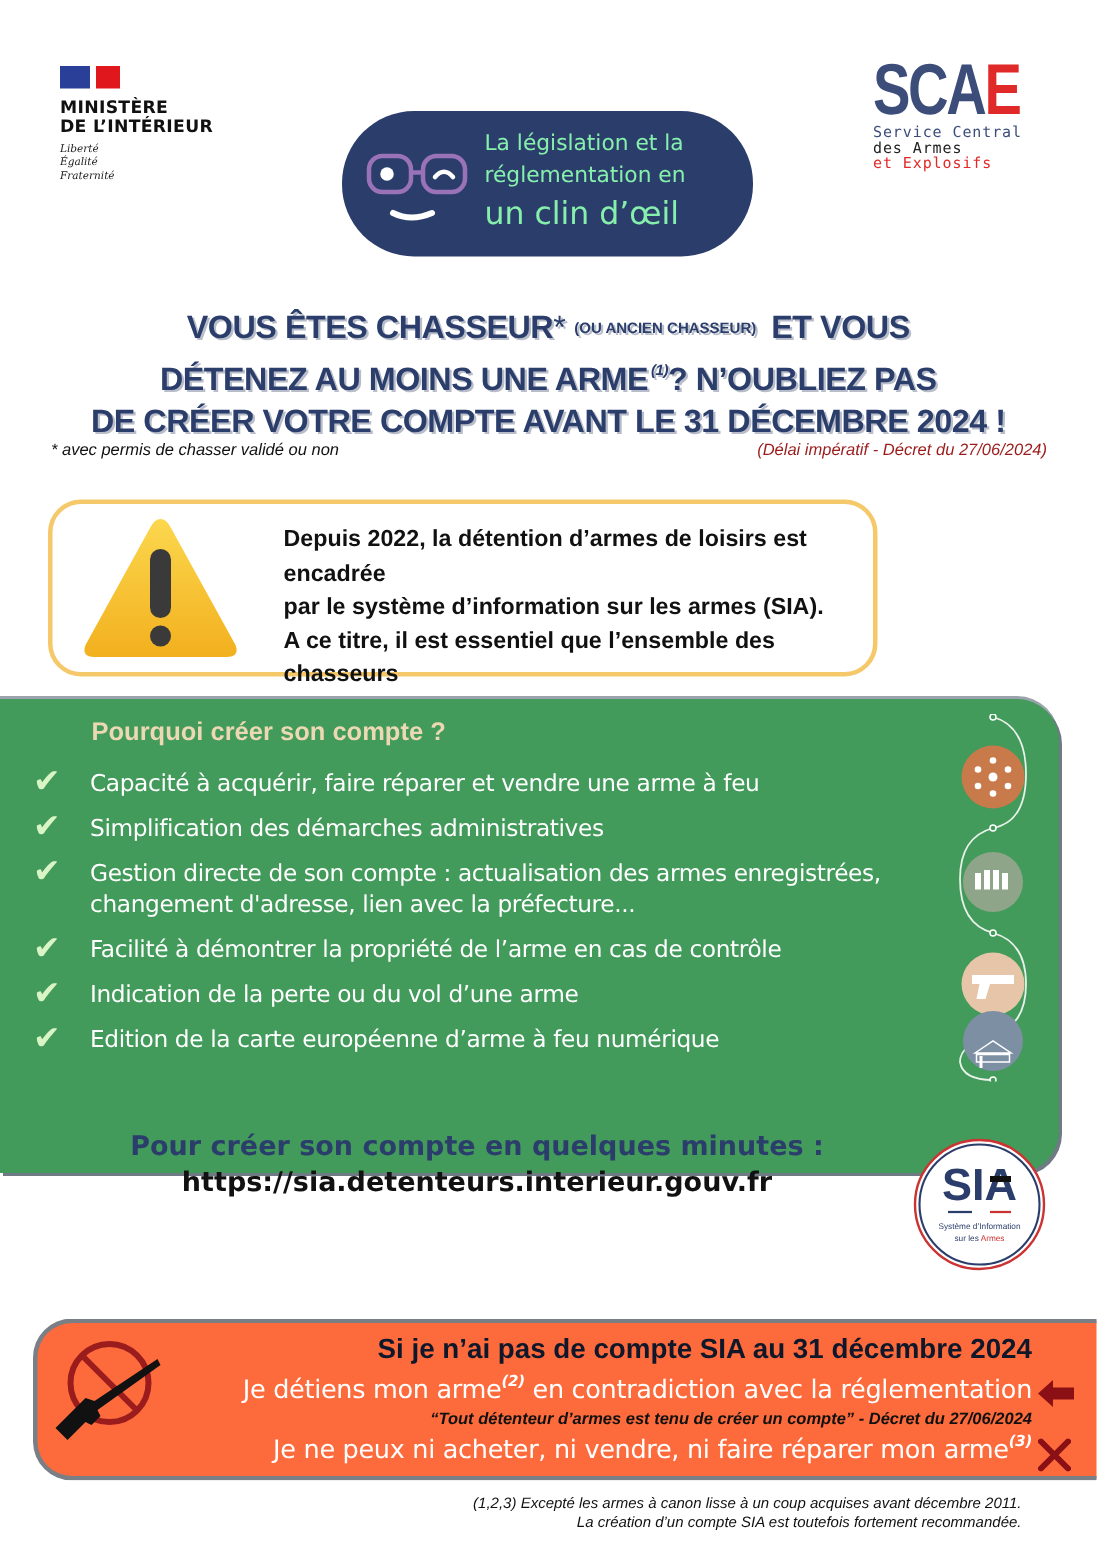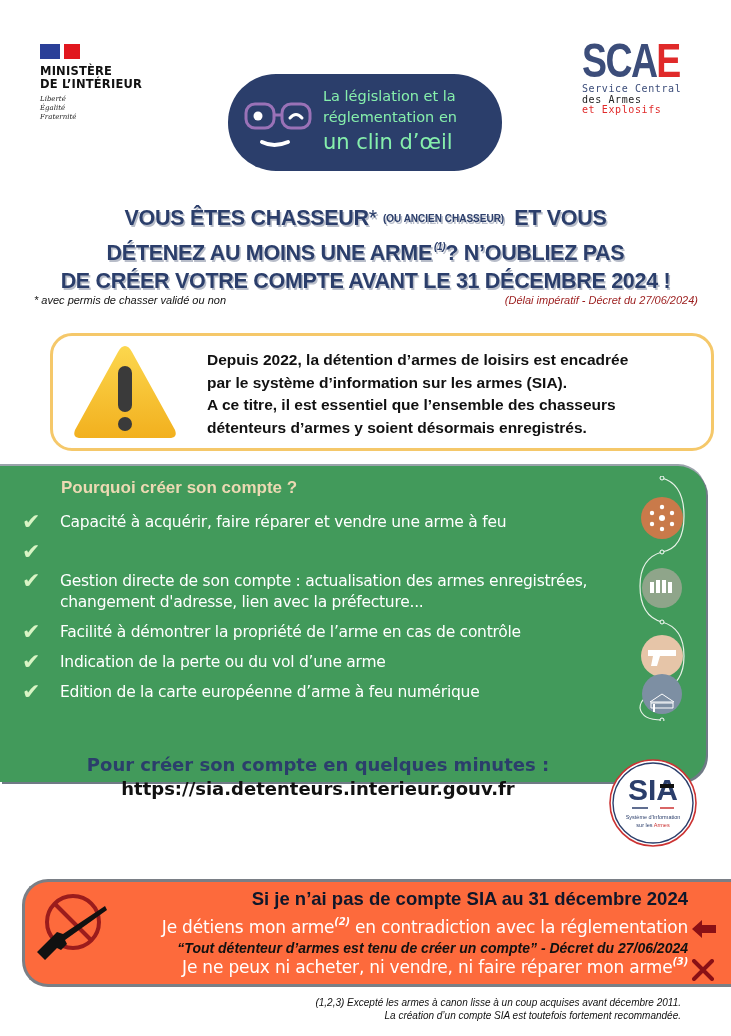--- a/index.html
+++ b/index.html
@@ -33,21 +33,21 @@
   .headline { position: absolute; left: 0; top: 204px; width: 731px; text-align: center; }
   .headline .hl { font-family: "Liberation Sans", sans-serif; font-weight: bold; font-size: 21.5px; line-height: 28px; color: #2b3e6b; letter-spacing: -0.3px; text-shadow: 1.5px 1.5px 0 #b8bdc9; }
   .headline .small { font-size: 10px; letter-spacing: 0; margin: 0 10px 0 6px; vertical-align: 3px; }
   .headline sup { font-size: 10px; font-style: italic; vertical-align: 10px; margin-left: 2px; }
   .headline .star { font-weight: normal; }
   .notes-row { position: absolute; top: 294px; left: 34px; width: 664px; display: flex; justify-content: space-between; font-family: "Liberation Sans", sans-serif; font-style: italic; font-size: 11px; }
   .notes-row .left { color: #111; }
   .notes-row .right { color: #9b1c1c; }
 
   
-  .warn { position: absolute; left: 50px; top: 333px; width: 664px; height: 118px; border: 3px solid #f5c86a; border-radius: 22px; background: #fff; }
+  .warn { position: absolute; left: 32px; top: 333px; width: 553px; height: 118px; border: 3px solid #f5c86a; border-radius: 22px; background: #fff; }
   .warn .tri { position: absolute; left: 18px; top: 6px; width: 108px; height: 100px; }
   .warn .text { position: absolute; left: 154px; top: 13px; font-family: "Liberation Sans", sans-serif; font-weight: bold; font-size: 15.5px; line-height: 22.5px; color: #111; }
 
   
   .green { position: absolute; left: 0; top: 466px; width: 706px; height: 316px; background: #429a5b; border-top-right-radius: 28px; border-bottom-right-radius: 28px; box-shadow: 2px 2px 0 #6f7a85, 0 -2px 0 #9aa3ab; }
   .green .title { position: absolute; left: 61px; top: 12px; font-family: "Liberation Sans", sans-serif; font-weight: bold; font-size: 17px; color: #ecd9b3; }
   .green ul { list-style: none; position: absolute; left: 22px; top: 46px; }
   .green li { display: flex; align-items: flex-start; font-family: "DejaVu Sans", sans-serif; font-size: 15.5px; line-height: 21px; color: #ffffff; margin-bottom: 9px; }
   .green li .check { width: 38px; font-size: 22px; color: #d9f5c5; line-height: 20px; font-weight: bold; flex: none; }
   .green li .txt { letter-spacing: -0.25px; }
@@ -56,21 +56,21 @@
   
   .link-title { position: absolute; left: 0; width: 636px; top: 754px; text-align: center; font-family: "DejaVu Sans", sans-serif; font-weight: bold; font-size: 18px; color: #2b3e6b; }
   .link-url { position: absolute; left: 0; width: 636px; top: 778px; text-align: center; font-family: "DejaVu Sans", sans-serif; font-weight: bold; font-size: 18px; color: #111; }
   .sia { position: absolute; left: 608px; top: 758px; width: 90px; height: 90px; }
 
   
   .orange { position: absolute; left: 22px; top: 879px; width: 740px; height: 108px; background: #fd6a3c; border: 3px solid #7a7f86; border-right: none; border-top-left-radius: 26px; border-bottom-left-radius: 26px; }
   .orange .nogun { position: absolute; left: 6px; top: 6px; width: 86px; height: 80px; }
   .orange .o-title { position: absolute; right: 74px; top: 6px; font-family: "Liberation Sans", sans-serif; font-weight: bold; font-size: 18.5px; color: #0f172a; }
   .orange .o-line1 { position: absolute; right: 74px; top: 34px; font-family: "DejaVu Sans", sans-serif; font-size: 17px; color: #fff; letter-spacing: -0.2px; }
-  .orange .o-quote { position: absolute; right: 74px; top: 58px; font-family: "Liberation Sans", sans-serif; font-style: italic; font-weight: bold; font-size: 14px; color: #111; }
+  .orange .o-quote { position: absolute; right: 74px; top: 58px; font-family: "Liberation Sans", sans-serif; font-style: italic; font-weight: bold; font-size: 11px; color: #111; }
   .orange .o-line2 { position: absolute; right: 74px; top: 74px; font-family: "DejaVu Sans", sans-serif; font-size: 17px; color: #fff; letter-spacing: -0.2px; }
   .orange sup { font-size: 10px; font-style: italic; font-weight: bold; vertical-align: 8px; }
   .orange .arrow { position: absolute; left: 667px; top: 38px; width: 24px; height: 18px; }
   .orange .xmark { position: absolute; left: 667px; top: 77px; width: 22px; height: 22px; }
 
   .footnote { position: absolute; right: 50px; top: 996px; text-align: right; font-family: "Liberation Sans", sans-serif; font-style: italic; font-size: 10px; line-height: 13px; color: #111; }
 </style>
 </head>
 <body>
 
@@ -152,20 +152,21 @@
 
 <div class="green">
   <div class="title">Pourquoi créer son compte ?</div>
   <ul>
     <li>
         <span class="check">✔</span>
         <span class="txt">Capacité à acquérir, faire réparer et vendre une arme à feu</span>
       </li>
     <li>
         <span class="check">✔</span>
+        <span class="txt">Simplification des démarches administratives</span>
       </li>
     <li style="width:580px;">
         <span class="check">✔</span>
         <span class="txt">Gestion directe de son compte : actualisation des armes enregistrées, changement d'adresse, lien avec la préfecture...</span>
       </li>
     <li>
         <span class="check">✔</span>
         <span class="txt">Facilité à démontrer la propriété de l’arme en cas de contrôle</span>
       </li>
     <li>

